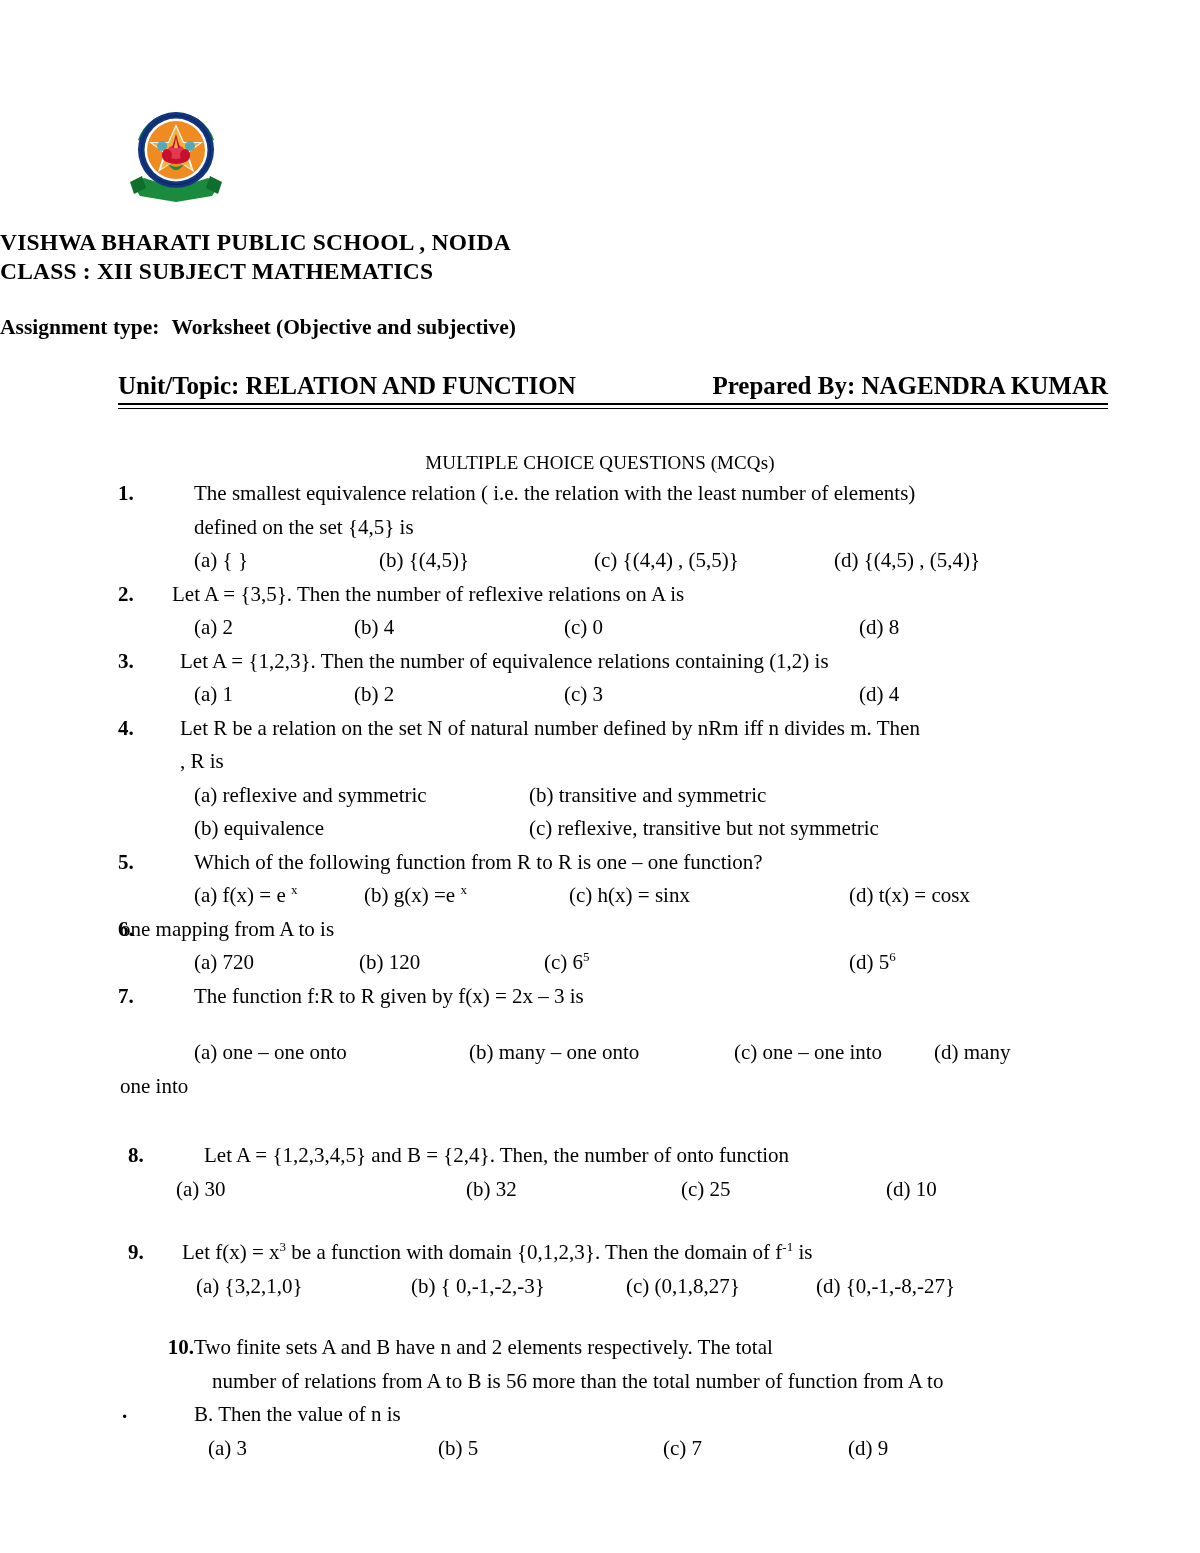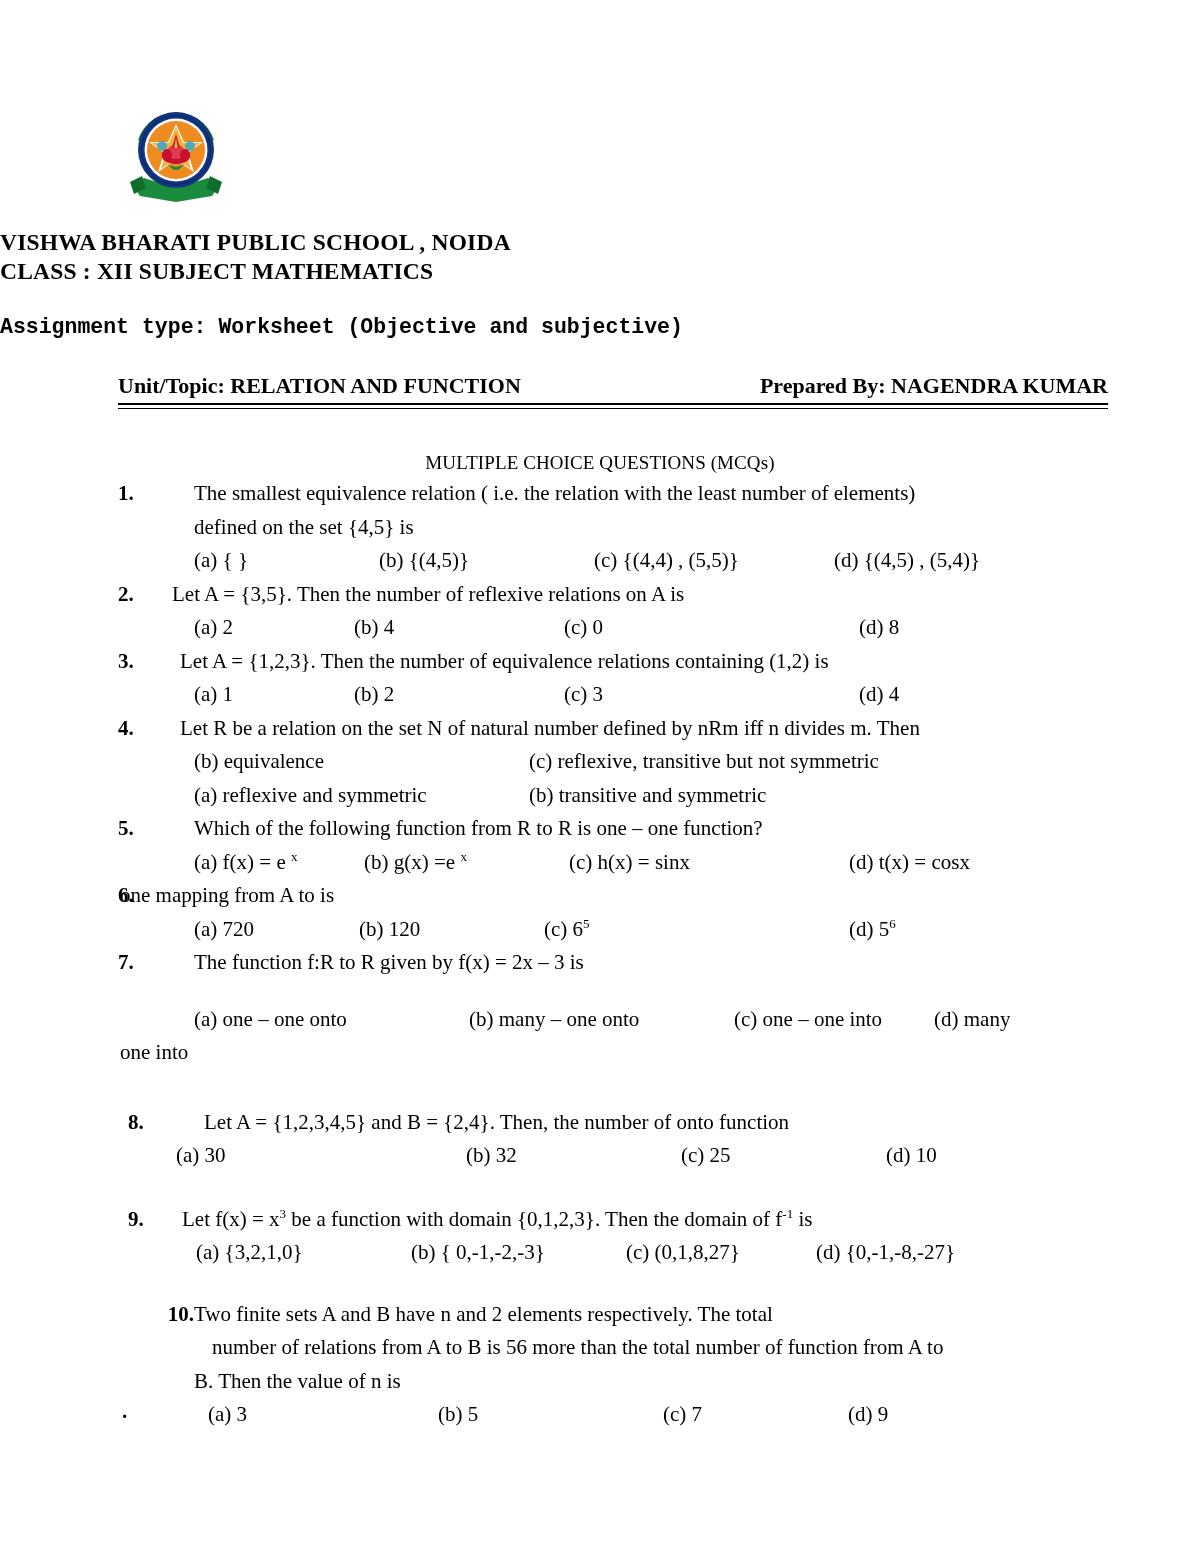--- a/index.html
+++ b/index.html
@@ -53,33 +53,32 @@
     letter-spacing: 0.2px;
     line-height: 29px;
     white-space: nowrap;
   }
   .assignment-line {
     margin-top: 27px;
     font-size: 21.5px;
     font-weight: bold;
     line-height: 28px;
     white-space: nowrap;
-    font-family: Liberation Mono, monospace;
   }
   .assign-gap { display: inline-block; width: 12px; }
 
   .unit-row {
     position: absolute;
     left: 118px;
     top: 374px;
     width: 990px;
     display: flex;
     justify-content: space-between;
     align-items: flex-start;
-    font-size: 22px;
+    font-size: 25px;
     font-weight: bold;
     line-height: 24px;
   }
   .unit-left { white-space: nowrap; }
   .unit-right { white-space: nowrap; }
 
   .rule {
     position: absolute;
     left: 118px;
     top: 403px;
@@ -248,27 +247,28 @@
           <span class="opt" style="width:295px">(c) 3</span>
           <span class="opt">(d)  4</span>
         </span>
       </div>
     </div>
 
     <div class="q">
       <div class="q-num n-w3">4.</div>
       <div class="q-body">
         <span class="q-text">Let R be a relation on the set N of natural number defined by nRm  iff n divides m. Then</span>
+        <span class="q-text">, R is</span>
+        <span class="opts" style="padding-left:14px">
+          <span class="opt" style="width:335px">(a) reflexive and symmetric</span>
+          <span class="opt">(b) transitive and symmetric</span>
+        </span>
         <span class="opts" style="padding-left:14px">
           <span class="opt" style="width:335px">(b) equivalence</span>
           <span class="opt">(c) reflexive, transitive but not symmetric</span>
-        </span>
-        <span class="opts" style="padding-left:14px">
-          <span class="opt" style="width:335px">(a) reflexive and symmetric</span>
-          <span class="opt">(b) transitive and symmetric</span>
         </span>
       </div>
     </div>
 
     <div class="q">
       <div class="q-num n-w1">5.</div>
       <div class="q-body">
         <span class="q-text">Which of the following function from R to R is one – one function?</span>
         <span class="opts">
           <span class="opt" style="width:170px">(a) f(x) = e <sup>x</sup></span>

